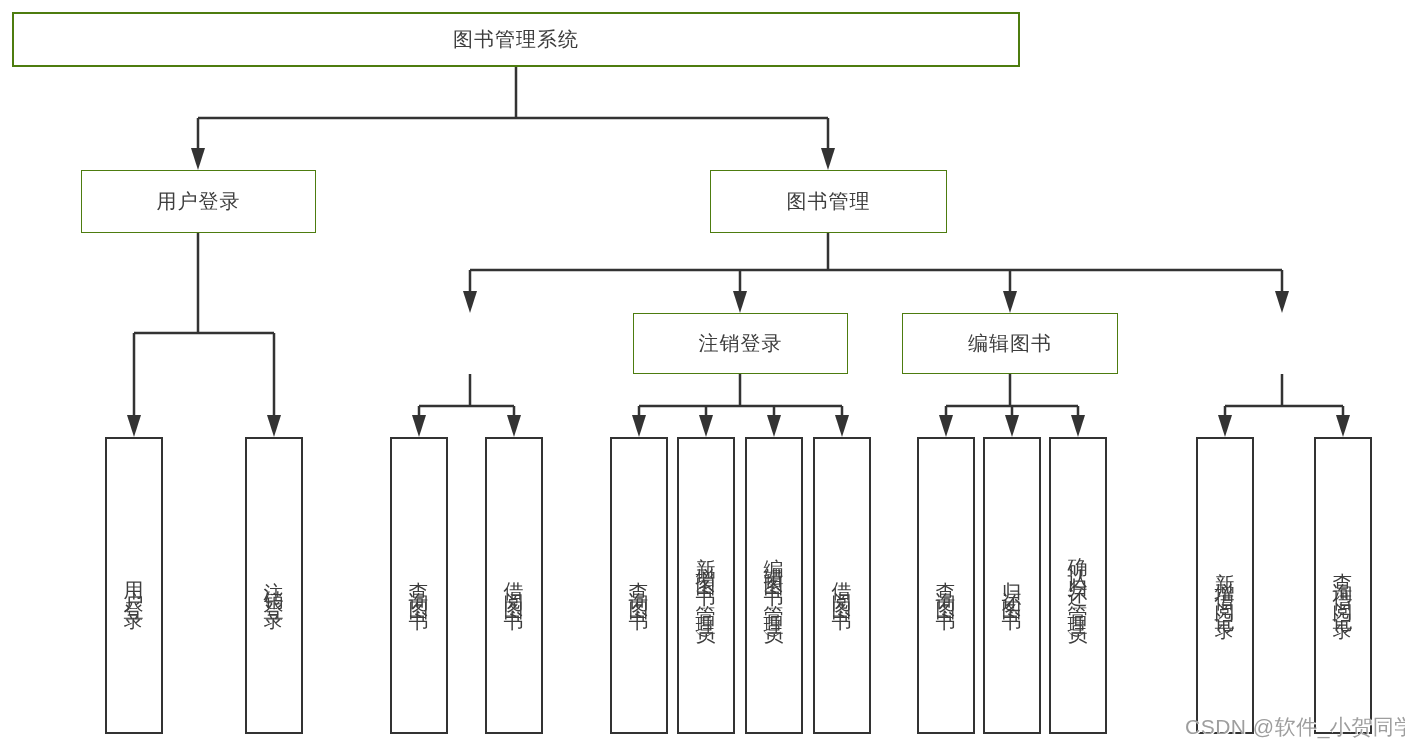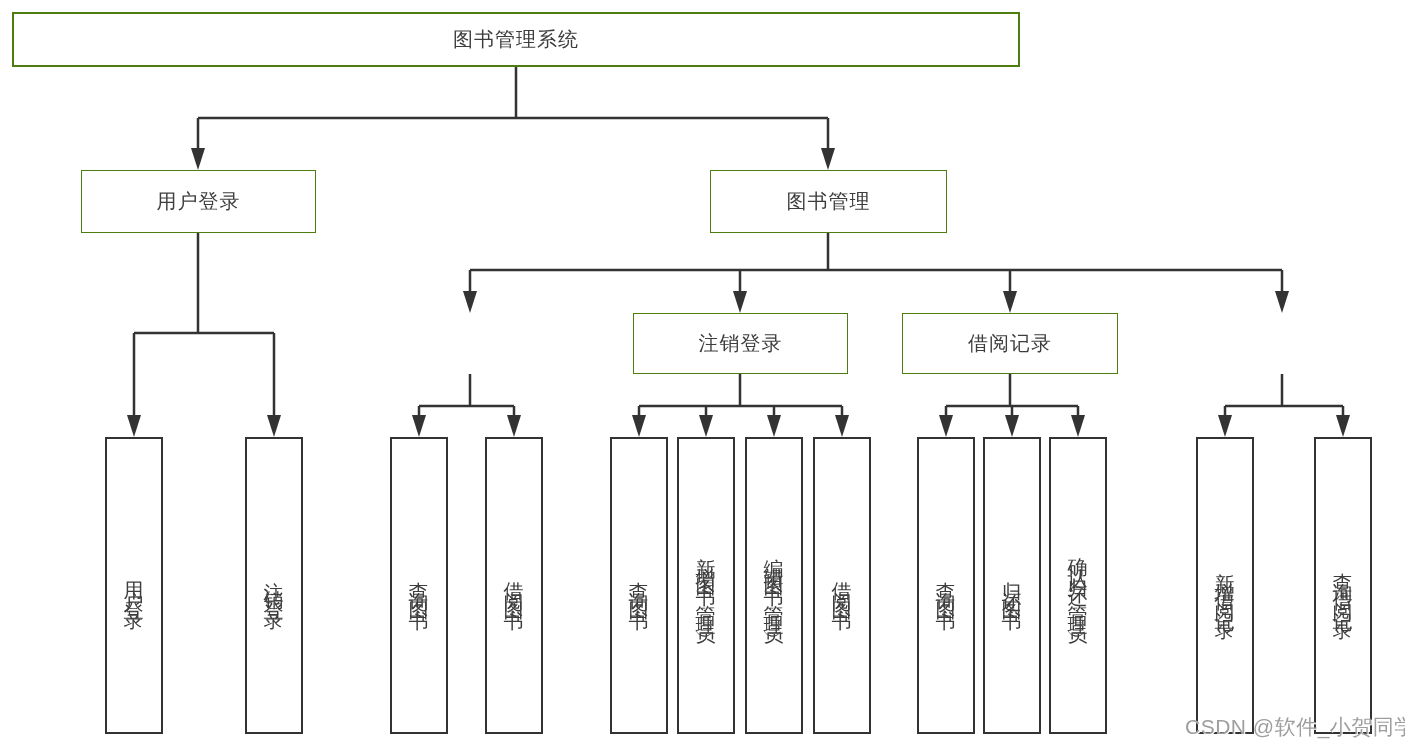--- a/index.html
+++ b/index.html
@@ -155,21 +155,21 @@
     <span>用户登录</span>
   </div>
   <div class="node l2b">
     <span>图书管理</span>
   </div>
 
   <div class="node l3b">
     <span>注销登录</span>
   </div>
   <div class="node l3c">
-    <span>借阅记录</span>
+    <span>编辑图书</span>
   </div>
 
   <div class="leaf u1">
     <span class="vtext">用户登录</span>
   </div>
   <div class="leaf u2">
     <span class="vtext">注销登录</span>
   </div>
 
   <div class="leaf n1">

